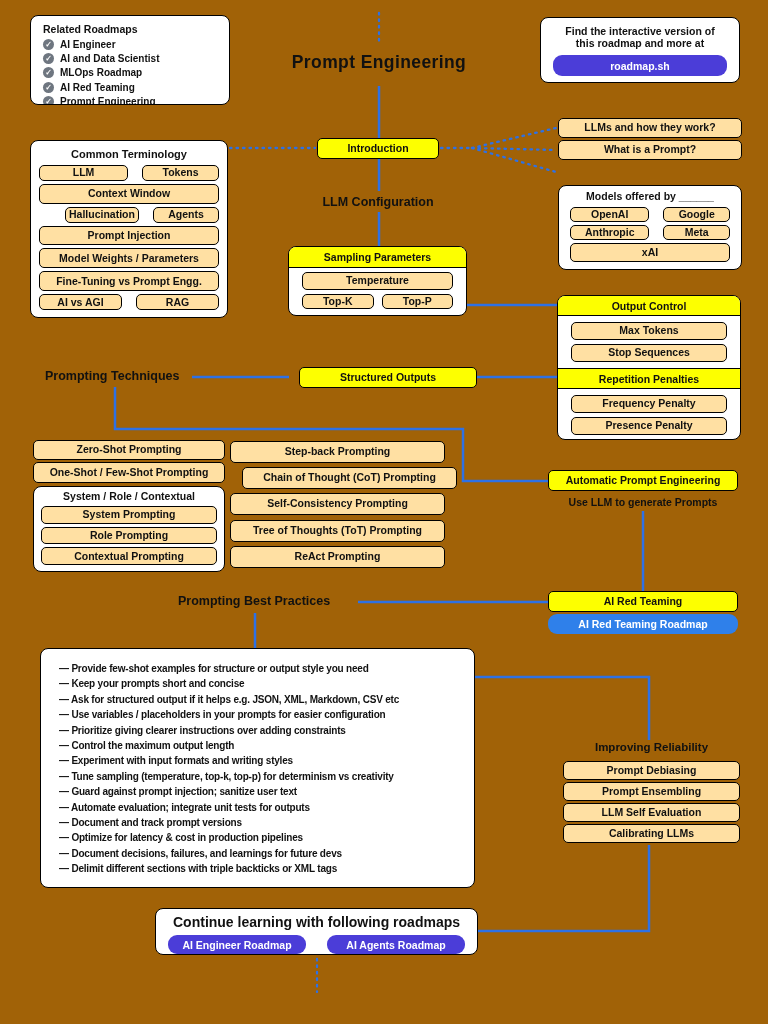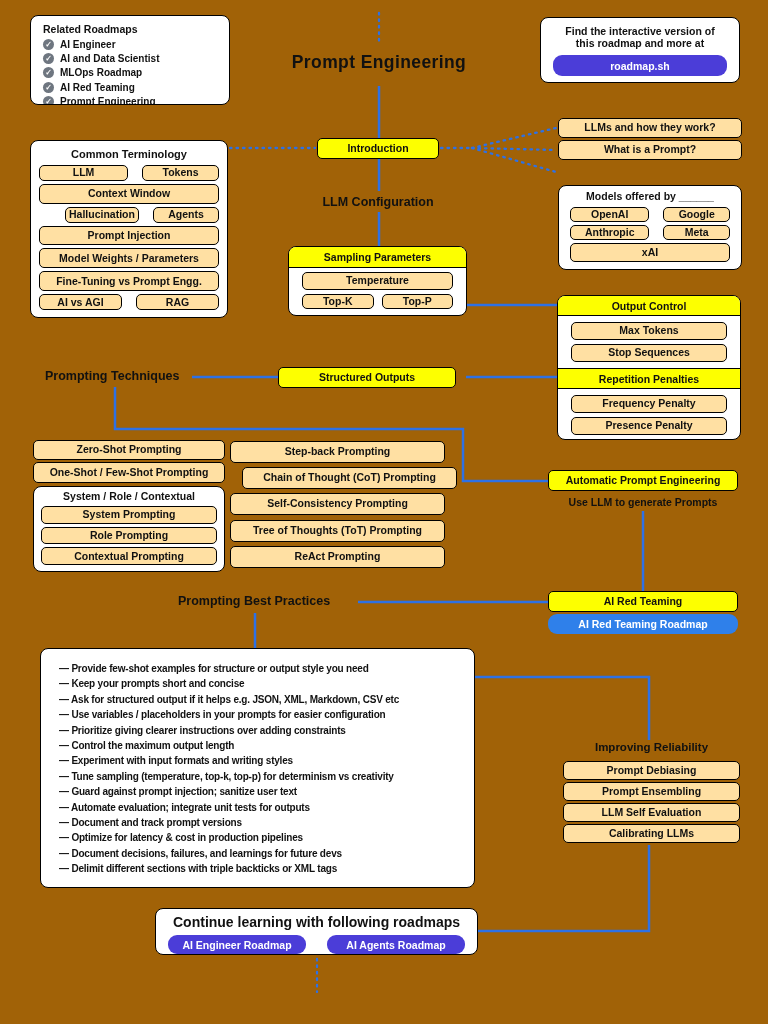--- a/index.html
+++ b/index.html
@@ -146,21 +146,21 @@
   <div class="panel" style="left:557px;top:295px;width:184px;height:145px;">
     <div class="hdr" style="height:19px;">Output Control</div>
     <div class="node tan" style="position:static;height:18px;margin:6px 13px 0 13px;">Max Tokens</div>
     <div class="node tan" style="position:static;height:18px;margin:4px 13px 6px 13px;">Stop Sequences</div>
     <div class="hdr mid" style="height:19px;">Repetition Penalties</div>
     <div class="node tan" style="position:static;height:18px;margin:6px 13px 0 13px;">Frequency Penalty</div>
     <div class="node tan" style="position:static;height:18px;margin:4px 13px 0 13px;">Presence Penalty</div>
   </div>
 
   <div class="label" style="left:45px;top:369px;width:150px;">Prompting Techniques</div>
-  <div class="node yellow" style="left:278px;top:367px;width:178px;height:21px;">Structured Outputs</div>
+  <div class="node yellow" style="left:299px;top:367px;width:178px;height:21px;">Structured Outputs</div>
 
   <div class="node tan" style="left:33px;top:440px;width:192px;height:20px;">Zero-Shot Prompting</div>
   <div class="node tan" style="left:33px;top:462px;width:192px;height:21px;">One-Shot / Few-Shot Prompting</div>
 
   <div class="panel flexcol" style="left:33px;top:486px;width:192px;height:86px;padding:3px 7px 6px 7px;gap:3px;">
     <div style="font-weight:700;font-size:10.5px;text-align:center;height:13px;line-height:13px;">System / Role / Contextual</div>
     <div class="node tan" style="position:static;flex:1;">System Prompting</div>
     <div class="node tan" style="position:static;flex:1;">Role Prompting</div>
     <div class="node tan" style="position:static;flex:1;">Contextual Prompting</div>
   </div>

